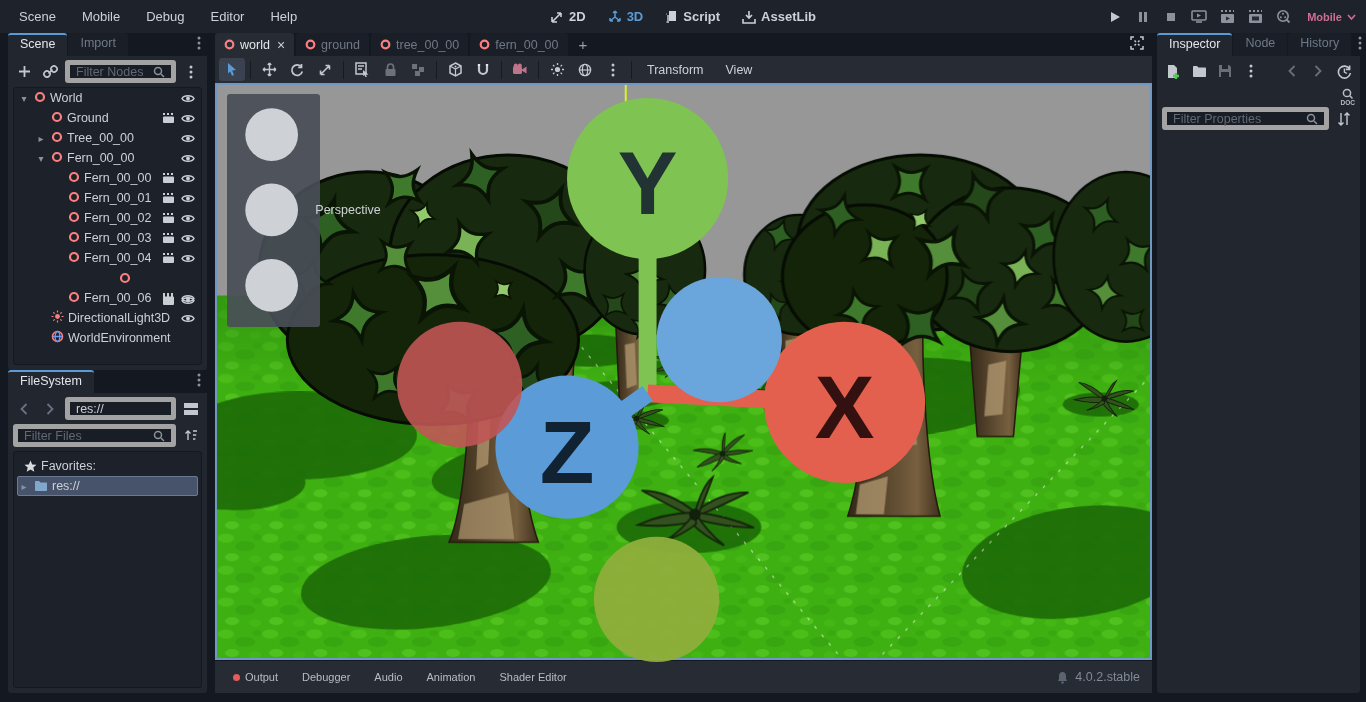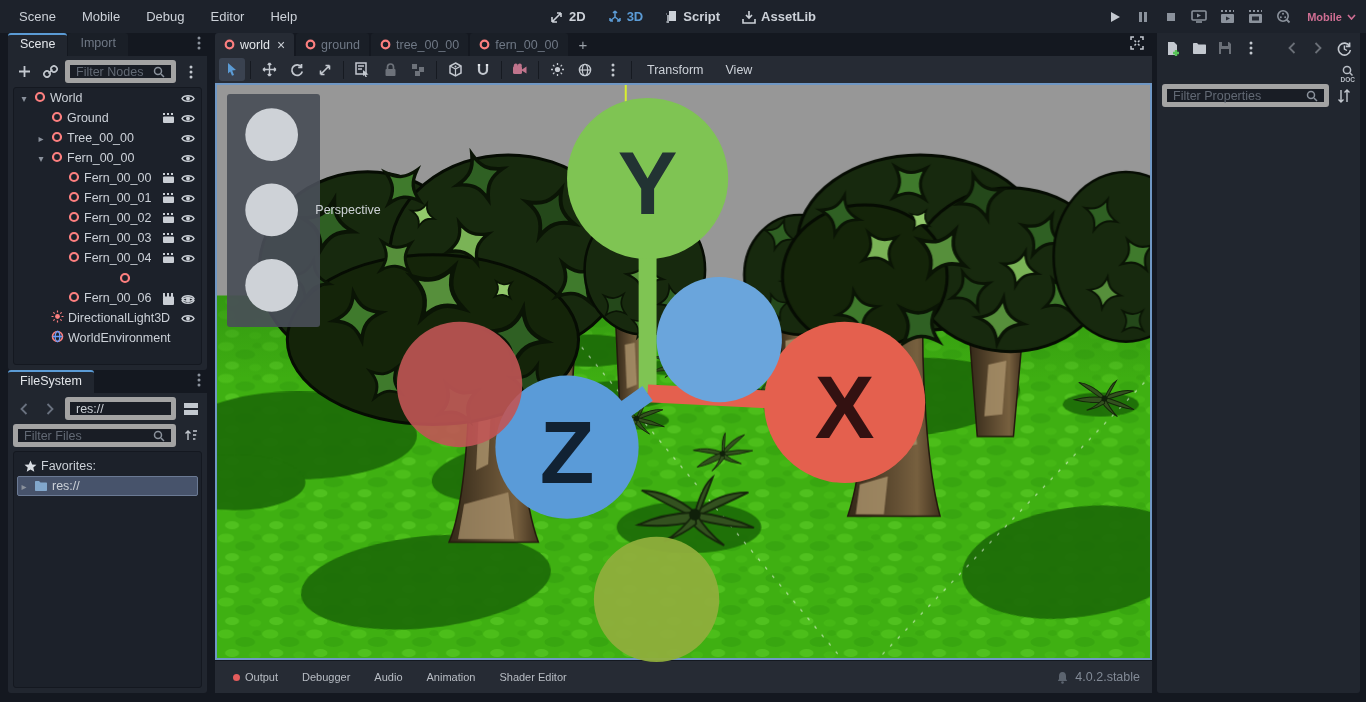--- a/index.html
+++ b/index.html
@@ -839,20 +839,30 @@
       <svg width="13" height="13" viewBox="0 0 13 13">
           <path d="M6.5 1 C4 1 3 3 3 5 L3 8 L1.8 10 L11.2 10 L10 8 L10 5 C10 3 9 1 6.5 1 Z" fill="#5c646f"></path>
           <circle cx="6.5" cy="11.5" r="1.3" fill="#5c646f"></circle>
         </svg>
       <span>4.0.2.stable</span>
     </span>
   </div>
 </div>
 
 <div id="inspector-dock" class="dock">
+  <div class="tabbar">
+    <span class="tab active">Inspector</span>
+    <span class="tab">Node</span>
+    <span class="tab">History</span>
+    <span class="dockmenu"><svg width="4" height="14" viewBox="0 0 4 14">
+          <circle cx="2" cy="2" r="1.5" fill="#8b929c"></circle>
+          <circle cx="2" cy="7" r="1.5" fill="#8b929c"></circle>
+          <circle cx="2" cy="12" r="1.5" fill="#8b929c"></circle>
+        </svg></span>
+  </div>
   <div class="panelbody">
     <div class="toolrow">
       <span class="iconbtn">
           <svg width="14" height="15" viewBox="0 0 14 15">
             <path d="M2 1 L8 1 L11 4 L11 14 L2 14 Z" fill="#c3c8cf"></path>
             <path d="M10 9 L10 15 M7 12 L13 12" stroke="#58c458" stroke-width="2.4"></path>
           </svg>
         </span>
       <span class="iconbtn">
           <svg width="15" height="13" viewBox="0 0 15 13">

